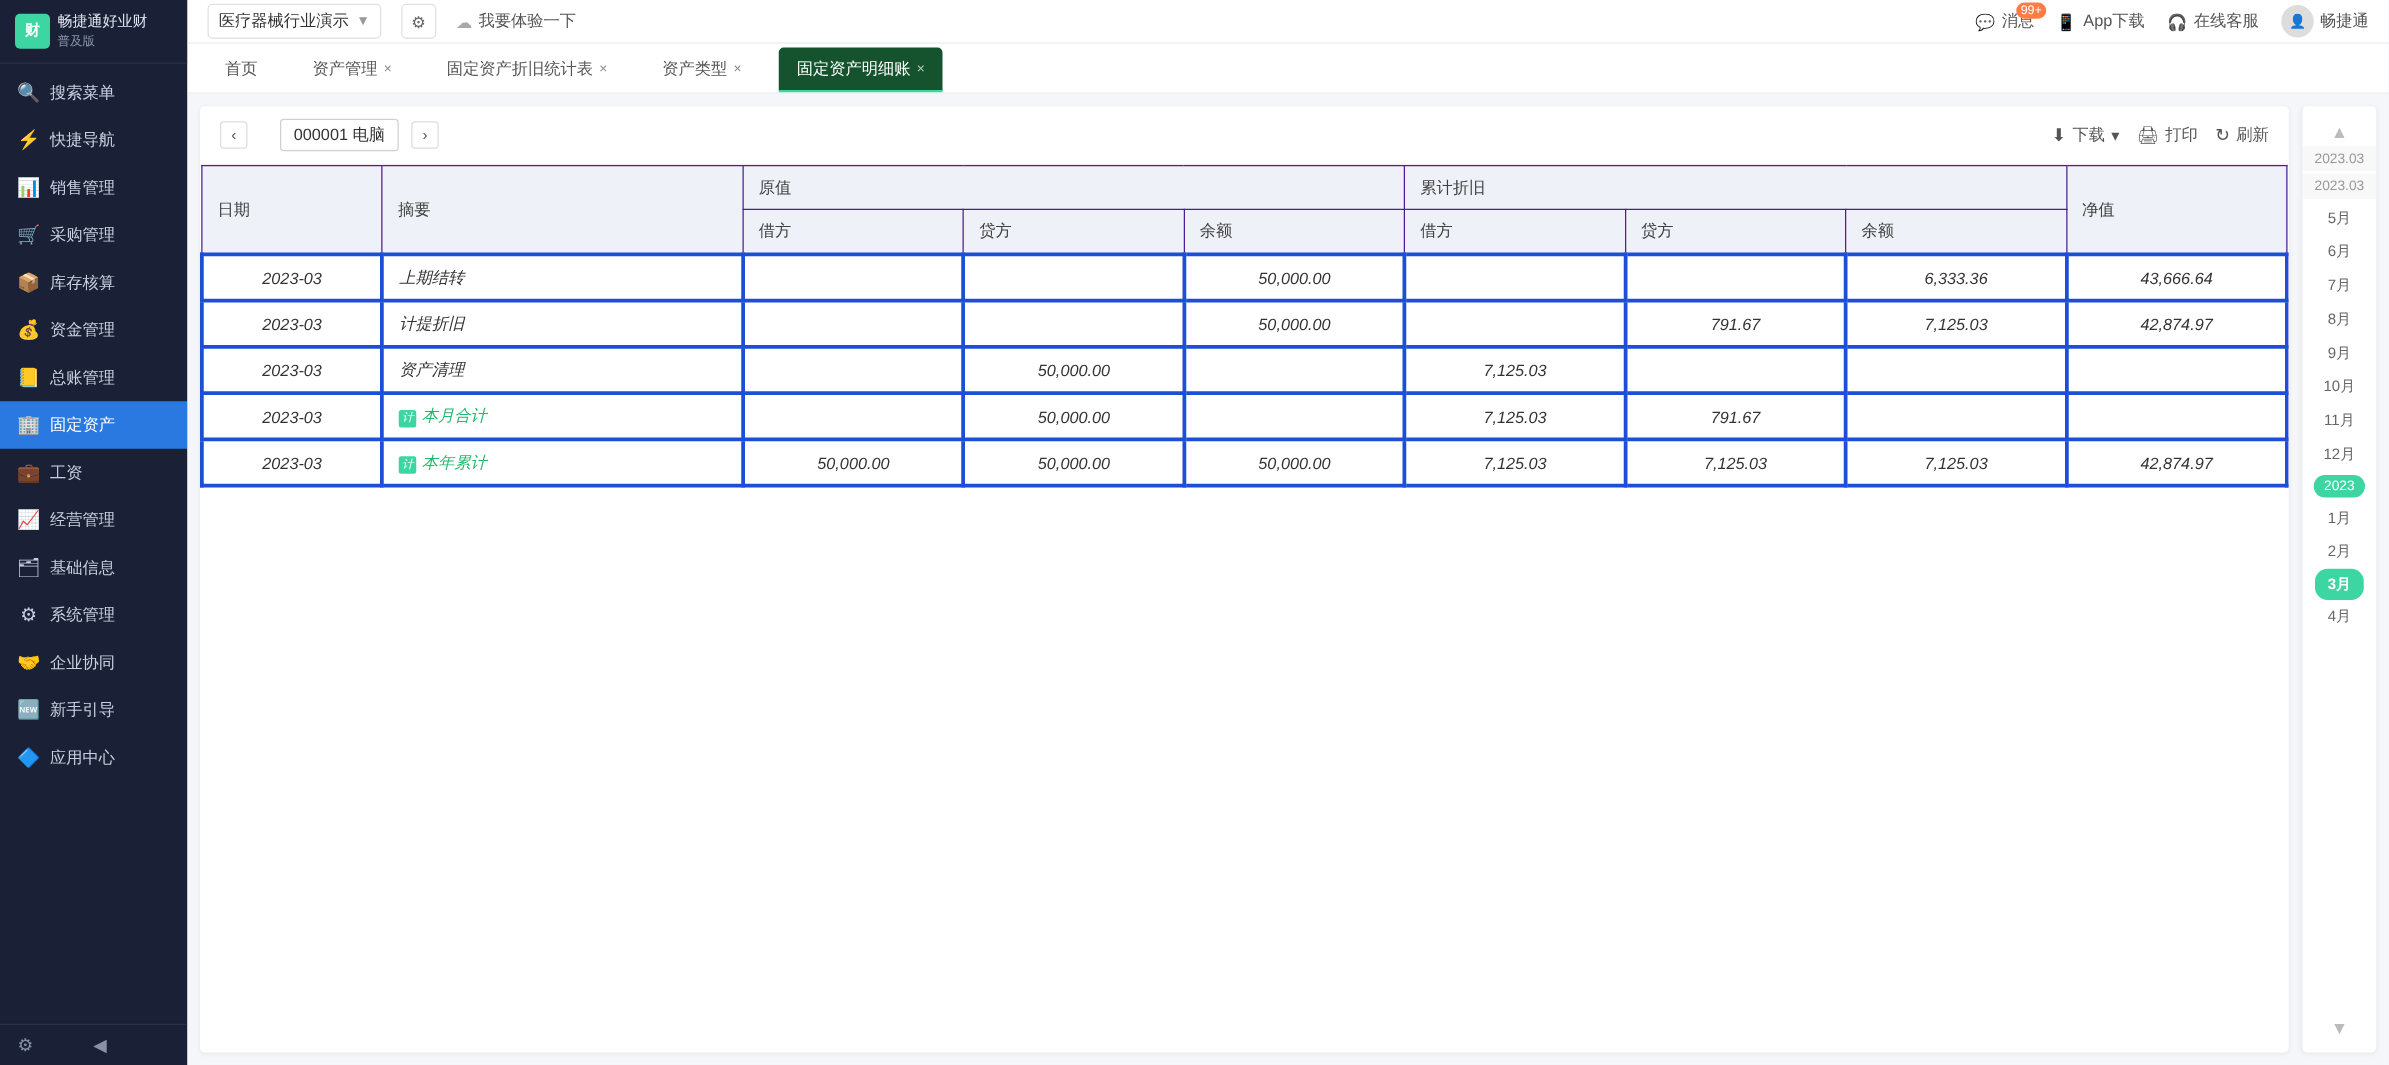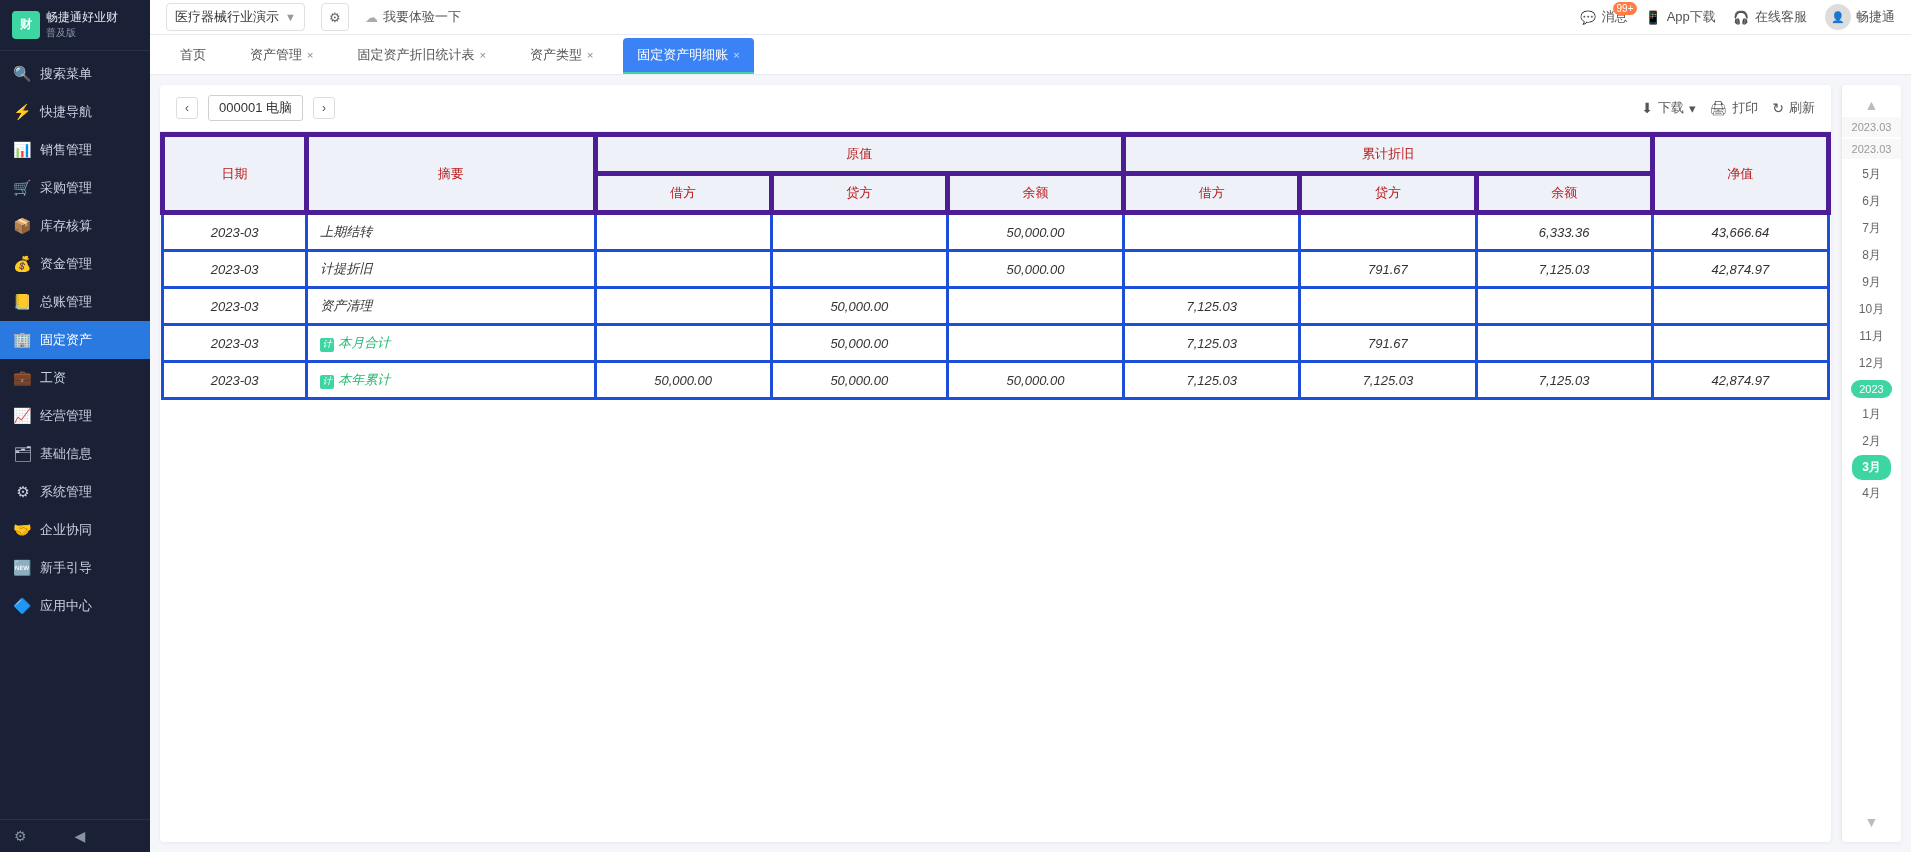--- a/index.html
+++ b/index.html
@@ -120,21 +120,21 @@
       gap: 16px;
     }
     .tab {
       display: flex; align-items: center; gap: 5px;
       padding: 8px 14px;
       font-size: 13px; color: #555;
       cursor: pointer;
       border-bottom: 2px solid transparent;
     }
     .tab.active {
-      background: #3b82f6; color: white; border-radius: 4px 4px 0 0;
+      background: #14532d; color: white; border-radius: 4px 4px 0 0;
       border-bottom: 2px solid #3dd6a3;
     }
     .tab .tab-close { font-size: 11px; color: inherit; opacity: 0.7; cursor: pointer; }
 
     
     .content {
       flex: 1;
       display: flex;
       overflow: hidden;
       background: #f5f6fa;
@@ -160,21 +160,21 @@
     }
     .nav-arrow {
       width: 22px; height: 22px;
       border: 1px solid #ddd; border-radius: 3px;
       display: flex; align-items: center; justify-content: center;
       cursor: pointer; font-size: 12px; color: #555;
     }
     .asset-code-box {
       border: 1px solid #d0d0d0; border-radius: 3px;
       padding: 3px 10px; font-size: 13px; color: #333;
-      min-width: 80px; text-align: left;
+      min-width: 80px; text-align: left; margin-left: 16px;
     }
     .toolbar-right {
       margin-left: auto;
       display: flex; align-items: center; gap: 14px;
     }
     .toolbar-btn {
       display: flex; align-items: center; gap: 5px;
       font-size: 13px; color: #555; cursor: pointer;
     }
     .toolbar-btn .btn-icon { font-size: 14px; }
@@ -186,23 +186,23 @@
     }
     table {
       width: 100%;
       border-collapse: collapse;
       font-size: 13px;
     }
     thead tr th {
       background: #f0f4f8;
       padding: 8px 12px;
       font-weight: 500;
-      color: #b91c1c;
-      border: 5px solid #4c1d95;
-      text-align: center;
+      color: #404040;
+      border: 1px solid #4c1d95;
+      text-align: left;
       white-space: nowrap;
     }
     thead tr.header-top th {
       background: #eef2f8;
     }
     tbody tr td {
       padding: 8px 12px;
       border: 3px solid #1d4ed8;
       color: #333;
       text-align: center;

